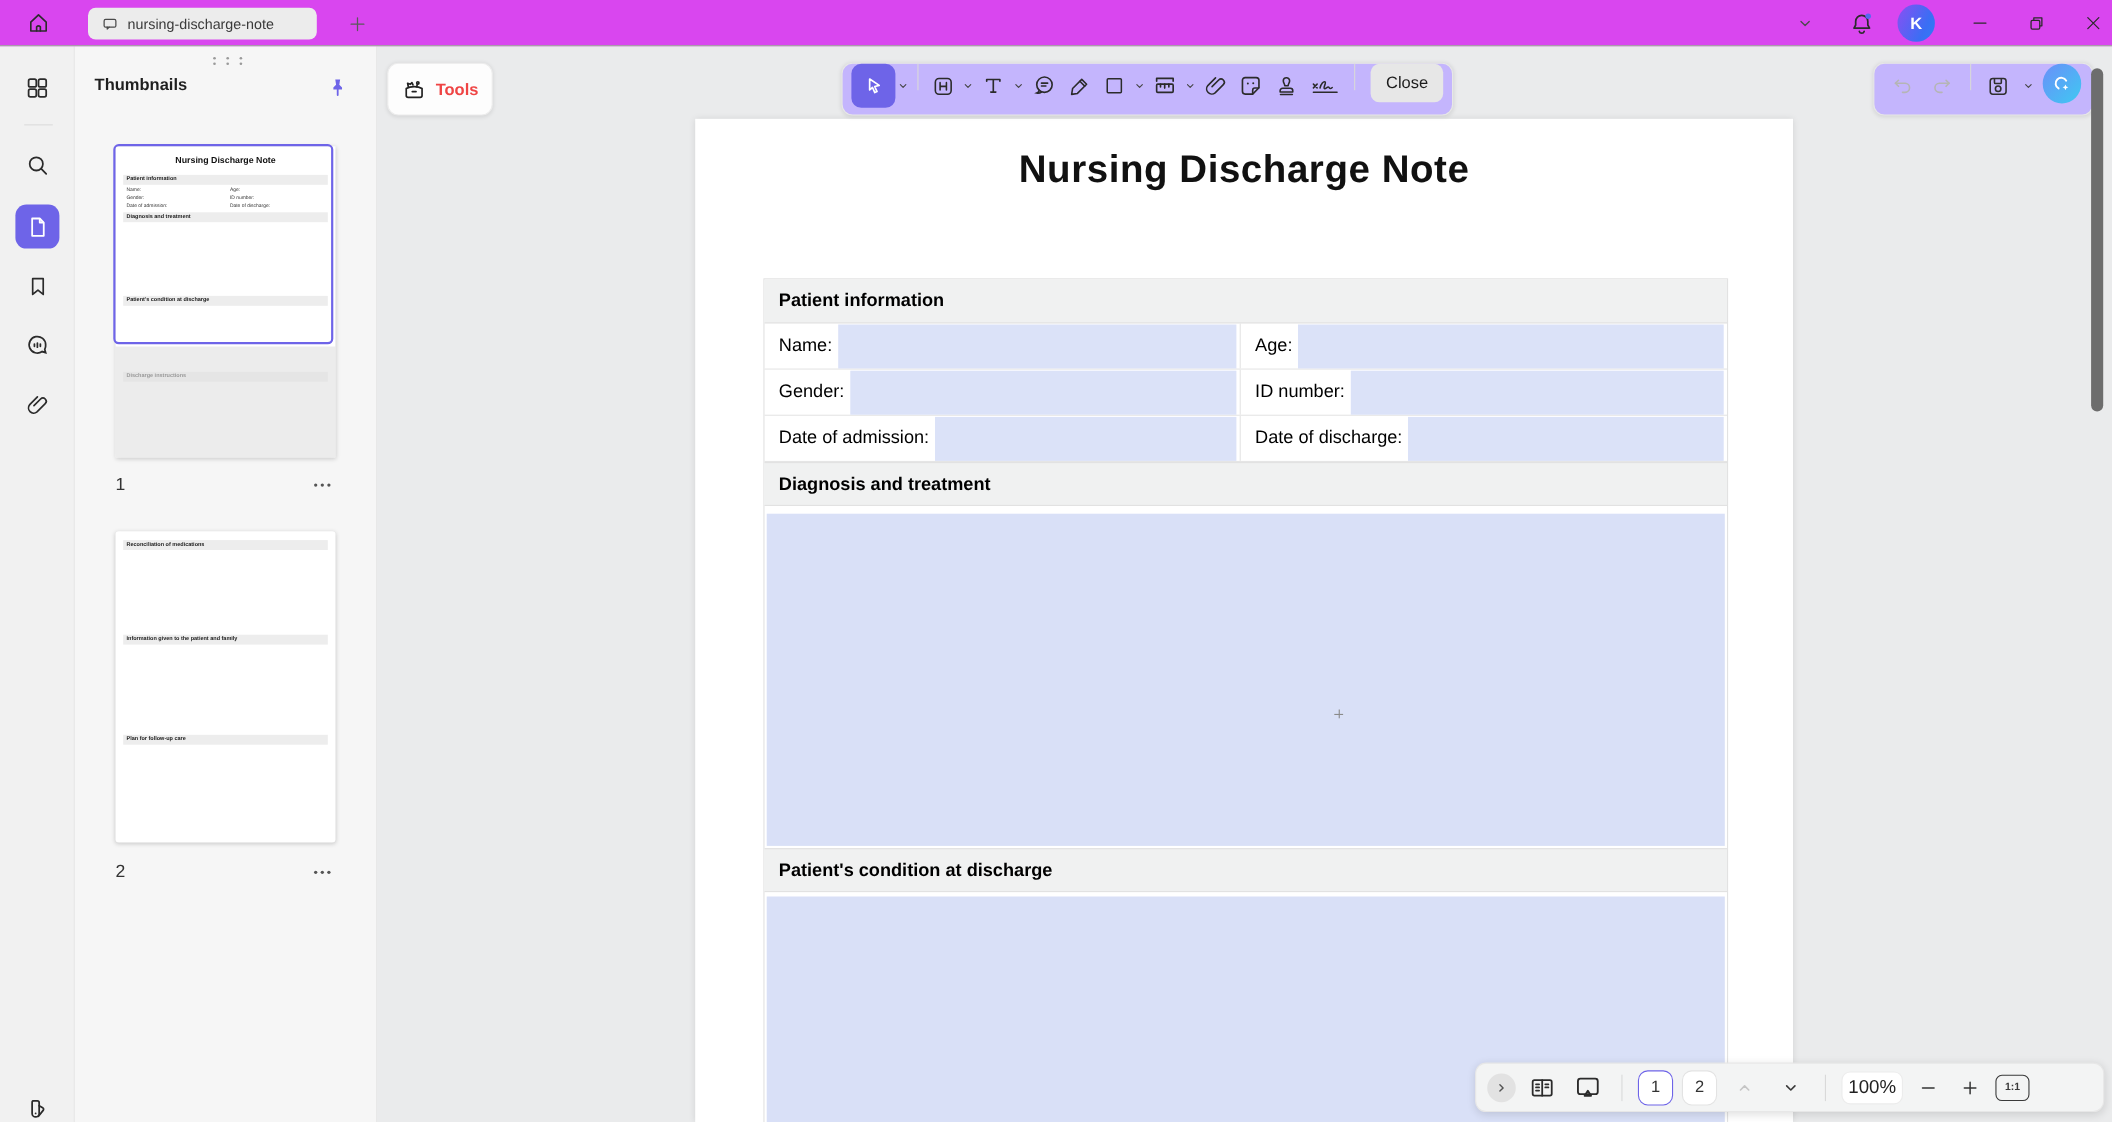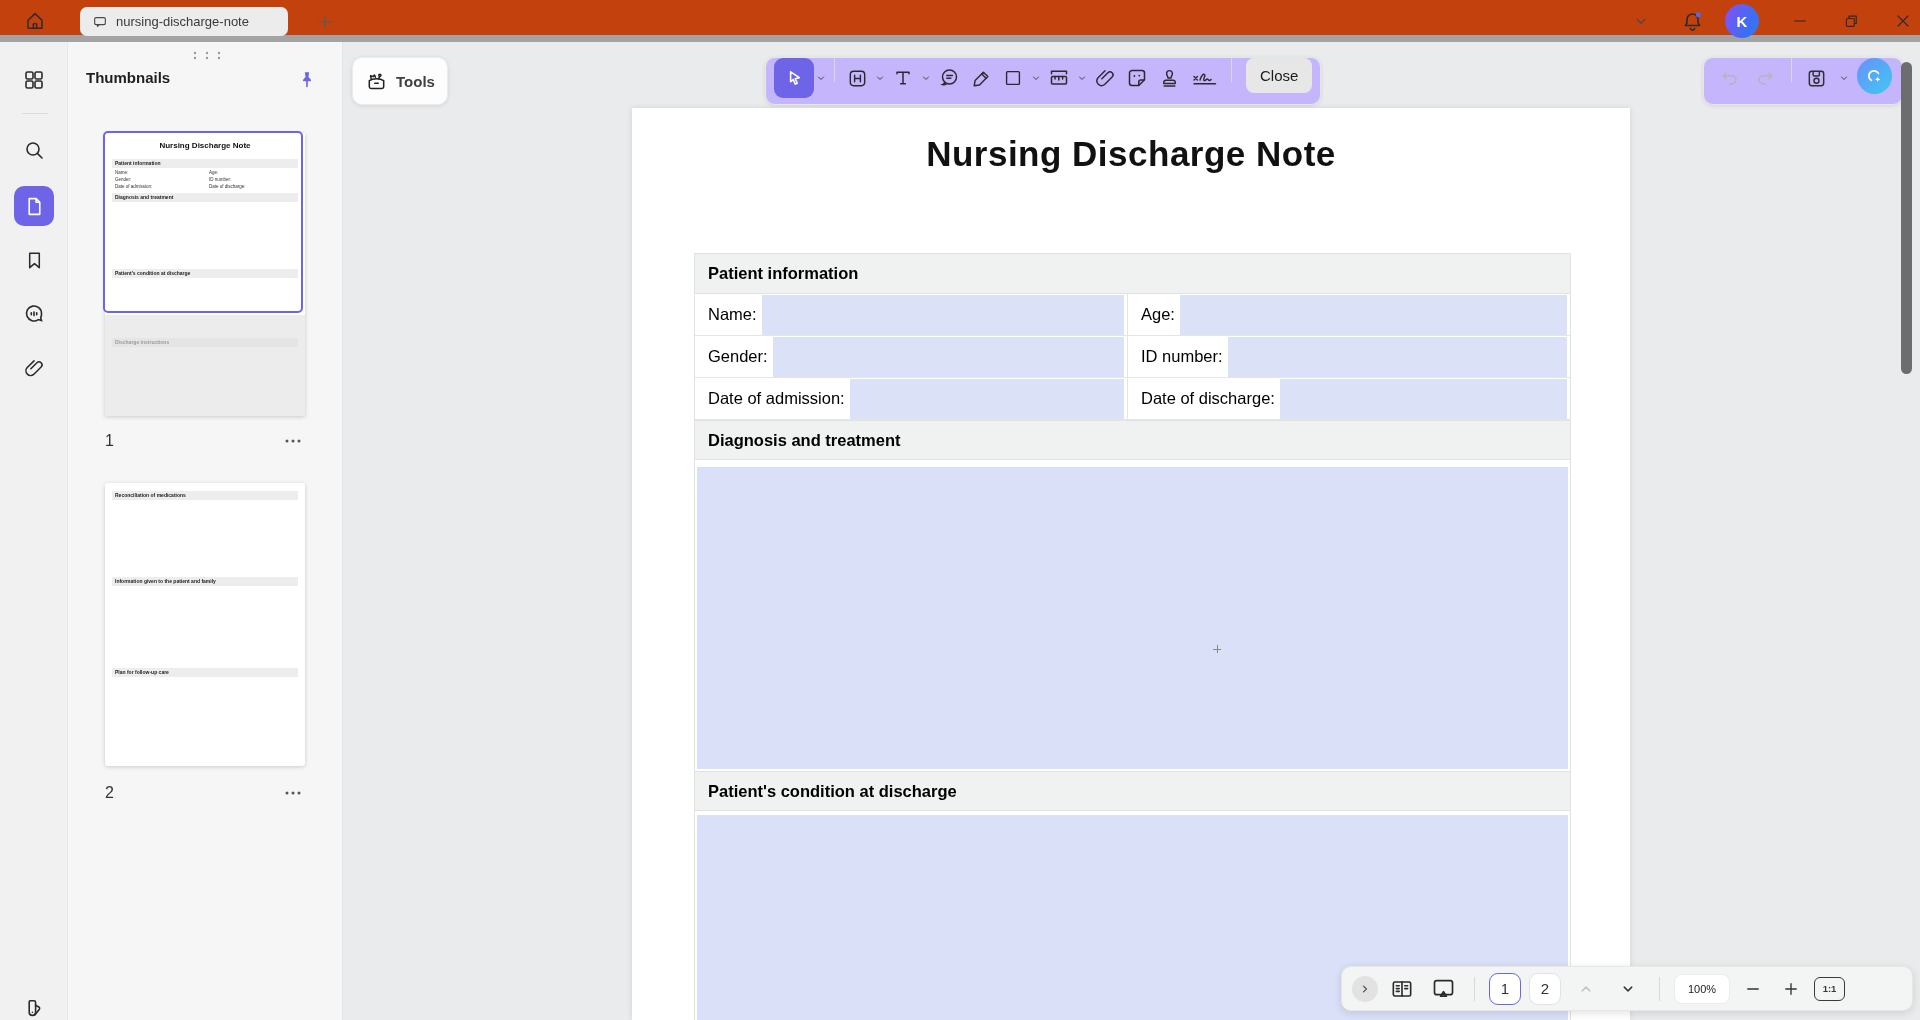--- a/index.html
+++ b/index.html
@@ -9,21 +9,21 @@
   }
   *{box-sizing:border-box;margin:0;padding:0}
   html,body{width:1920px;height:1020px;overflow:hidden;font-family:"Liberation Sans",sans-serif;}
   .app{position:relative;width:1920px;height:1020px;background:#eaebec;overflow:hidden}
   .abs{position:absolute}
   .flex{display:flex;align-items:flex-start}
   .ib{display:flex;align-items:center;justify-content:center}
   svg{display:block}
 
   
-  .topbar{position:absolute;left:0;top:0;width:1920px;height:42px;background:#c2410c;border-bottom:7px solid #a3a3a3;z-index:40}
+  .topbar{position:absolute;left:0;top:0;width:1920px;height:42px;background:#d946ef;border-bottom:1px solid #a3a3a3;z-index:40}
   .tab{position:absolute;left:80px;top:7px;width:208px;height:29px;background:#ececec;border-radius:7px;display:flex;align-items:center;gap:8px;padding:0 12px}
   .tab-title{font-size:13px;color:#3a3a3a;white-space:nowrap}
   .avatar{position:absolute;left:1725px;top:4px;width:34px;height:34px;border-radius:50%;
     background:linear-gradient(115deg,#7e54f3 10%,#3a6ef4 70%,#2e7cf6);color:#fff;font-size:15px;font-weight:700;
     display:flex;align-items:center;justify-content:center}
 
   
   .sidebar{position:absolute;left:0;top:42px;width:68px;bottom:0;background:#f1f1f1;border-right:1px solid #e8e8e8;z-index:30}
   .side-btn{position:absolute;left:14px;width:40px;height:40px;border-radius:10px}
   .side-active{background:var(--accent)}
@@ -44,21 +44,21 @@
 
   
   .float{position:absolute;background:#c4b5fd;border:1px solid #e7e7e7;border-radius:10px;box-shadow:0 1px 4px rgba(0,0,0,.10);z-index:35}
   .tool-sel{width:40px;height:40px;border-radius:9px;background:var(--accent)}
   .tbtn{width:32px;height:40px}
   .chev{width:14px;height:40px}
   .vdiv{width:1px;height:24px;background:#d9d9d9;margin:0 6px}
   .close-btn{height:35px;padding:0 14px;background:#e7e7e7;border-radius:8px;font-size:15px;color:#1c1c1c;display:flex;align-items:center;margin-left:8px}
   .tools-btn{position:absolute;left:352px;top:57px;width:96px;height:48px;background:#fdfdfd;border:1px solid #ececec;border-radius:10px;
     box-shadow:0 1px 4px rgba(0,0,0,.10);display:flex;align-items:center;justify-content:center;gap:8px;z-index:35}
-  .tools-label{font-size:15px;font-weight:600;color:#404040}
+  .tools-label{font-size:15px;font-weight:600;color:#ef4444}
 
   
   .page{position:absolute;left:632px;top:108px;width:998px;height:912px;background:#fff;box-shadow:0 0 6px rgba(0,0,0,.10);z-index:5}
   .doc-title{position:absolute;top:26px;left:0;width:100%;text-align:center;font-size:35px;font-weight:700;color:#111;letter-spacing:.5px}
   .dtable{position:absolute;left:62px;top:145px;width:877px;border:1px solid #e2e2e2}
   .secbar{height:40px;background:#f0f1f1;border-bottom:1px solid #e2e2e2;font-size:16.5px;font-weight:700;color:#000;line-height:39px;padding-left:13px}
   .frow{display:flex;height:42px;border-bottom:1px solid #e5e5e5}
   .fcell{display:flex;align-items:center;height:100%}
   .fcell.left{width:433px;border-right:1px solid #e5e5e5}
   .fcell.right{flex:1}
@@ -69,21 +69,21 @@
   .crosshair:before{content:"";position:absolute;left:4px;top:0;width:1px;height:8px;background:#8a8a8a}
   .crosshair:after{content:"";position:absolute;left:0;top:4px;width:8px;height:1px;background:#8a8a8a}
 
   
   .bbar{position:absolute;left:1341px;top:966px;width:572px;height:45px;background:#f3f4f4;border:1px solid #e7e7e7;border-radius:10px;
     box-shadow:0 2px 8px rgba(0,0,0,.12);display:flex;align-items:center;padding:0 10px;gap:8px;z-index:45}
   .circ{width:26px;height:26px;border-radius:50%;background:#e2e2e2}
   .pagebtn{width:32px;height:32px;border-radius:9px;background:#fff;font-size:15px;color:#333;display:flex;align-items:center;justify-content:center}
   .pagebtn.cur{border:1.6px solid var(--accent)}
   .pagebtn.plain{border:1px solid #e3e3e3}
-  .zoompill{height:30px;min-width:56px;background:#fff;border-radius:8px;border:1px solid #ececec;font-size:11px;color:#222;display:flex;align-items:center;justify-content:center}
+  .zoompill{height:30px;min-width:56px;background:#fff;border-radius:8px;border:1px solid #ececec;font-size:17px;color:#222;display:flex;align-items:center;justify-content:center}
   .fitbtn{width:31px;height:24px;border:1.7px solid #3a3a3a;border-radius:6px;font-size:9.5px;font-weight:700;color:#3a3a3a;display:flex;align-items:center;justify-content:center}
 
   .scrollthumb{position:absolute;left:1901px;top:62px;width:11px;height:312px;background:#6d6d6d;border-radius:6px;z-index:50}
 </style>
 </head>
 <body>
 
 <div class="app">
 
   <div class="topbar">

